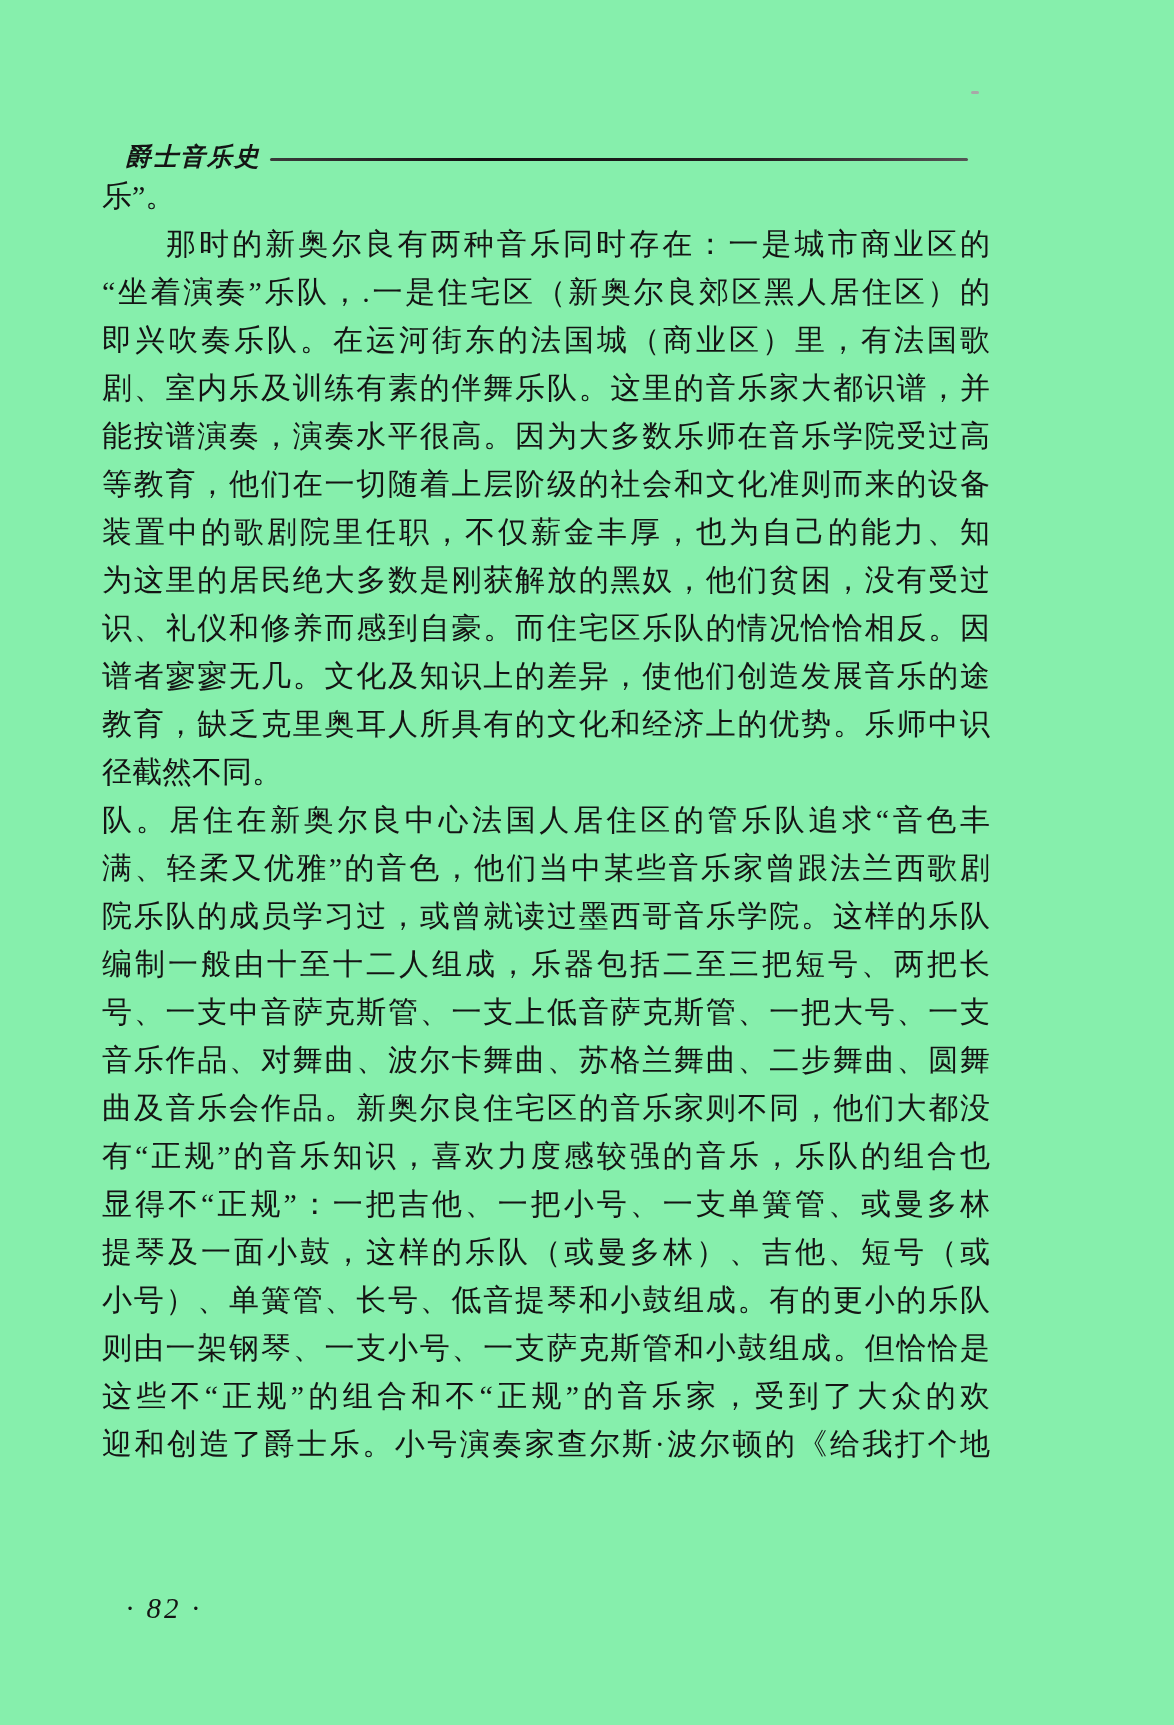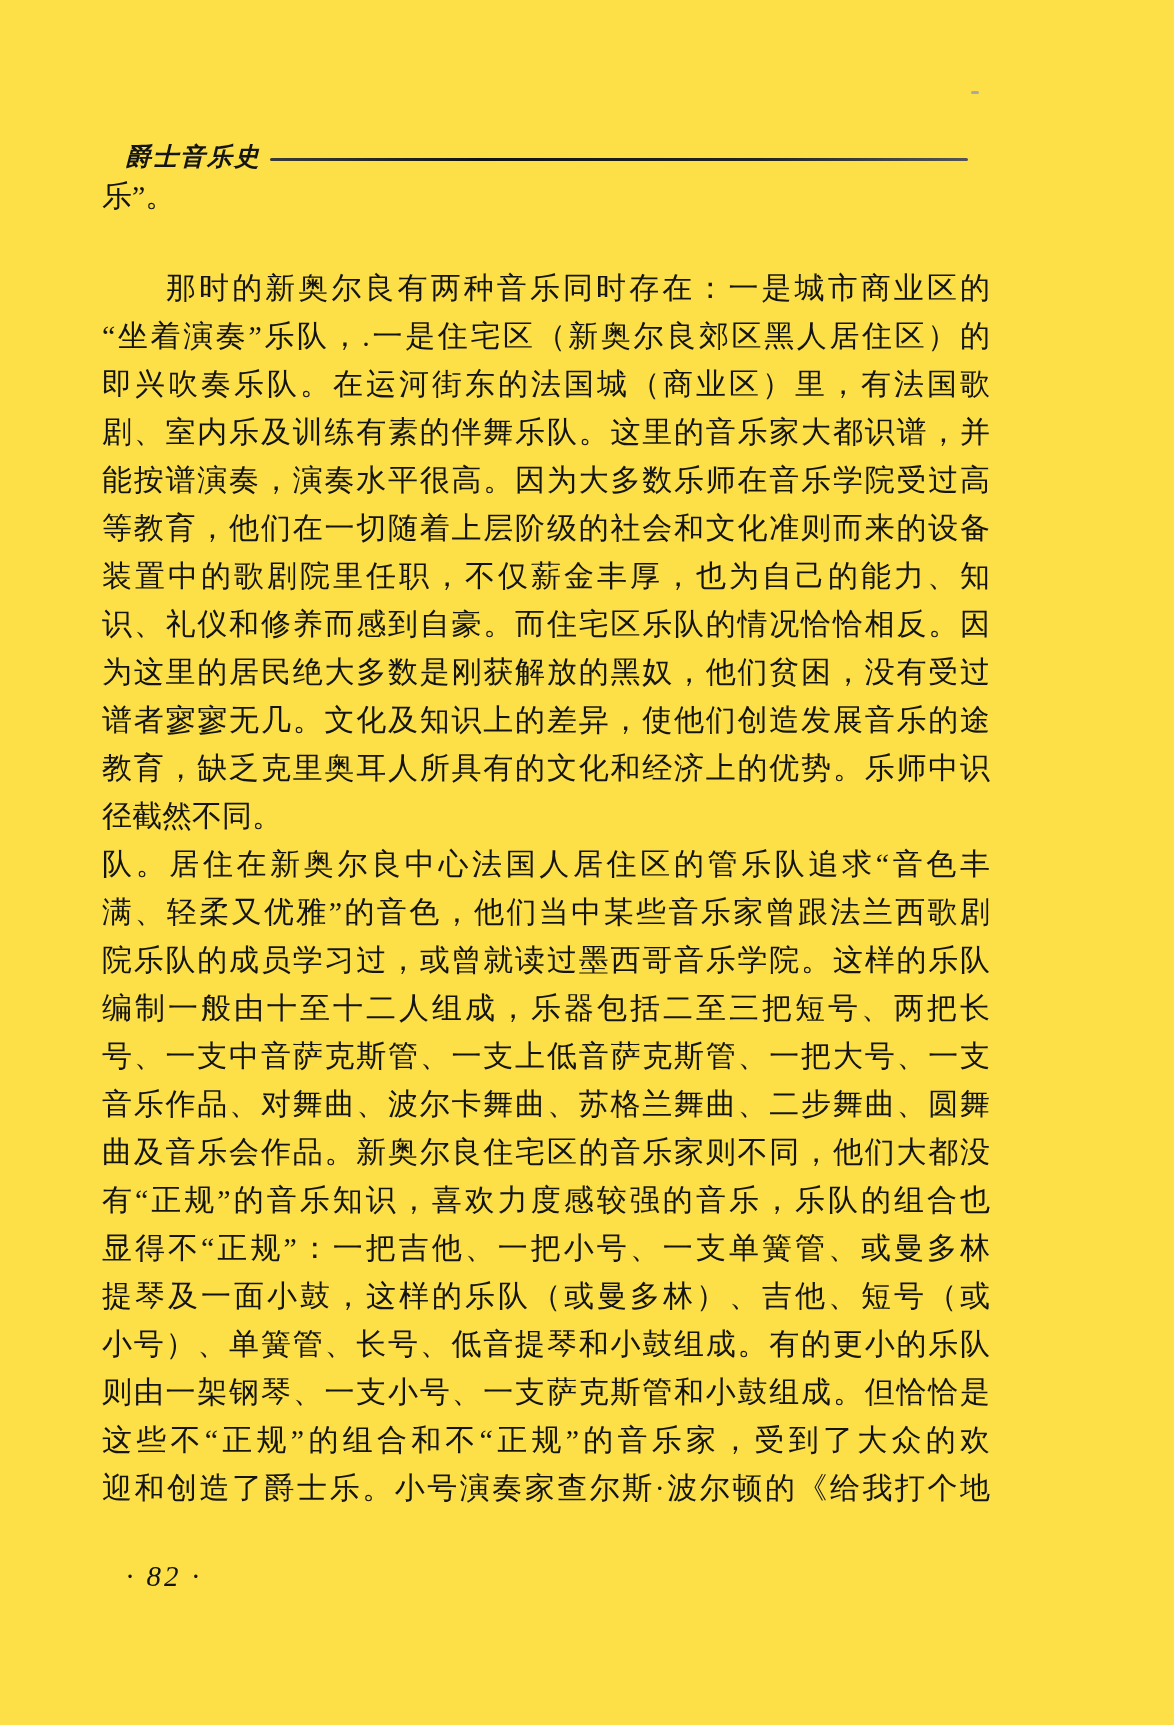--- a/index.html
+++ b/index.html
@@ -4,21 +4,21 @@
 <style>
   html, body {
     margin: 0;
     padding: 0;
     background: #e8e8e8;
   }
   .page {
     position: relative;
     width: 1174px;
     height: 1725px;
-    background: #fde047;
+    background: #86efac;
     overflow: hidden;
     font-family: "Liberation Serif", "DejaVu Serif", serif;
     color: #141414;
   }
   .running-title {
     position: absolute;
     left: 126px;
     top: 140px;
     font-size: 25px;
     font-weight: bold;
@@ -58,26 +58,25 @@
     text-align: left;
   }
   .line.justify {
     text-align: justify;
     text-align-last: justify;
     -moz-text-align-last: justify;
   }
   .line.indent {
     padding-left: 64px;
     width: 824px;
-    margin-top: 44px;
   }
   .page-number {
     position: absolute;
     left: 126px;
-    top: 1560px;
+    top: 1592px;
     font-size: 29px;
     font-style: italic;
     letter-spacing: 3px;
     white-space: nowrap;
   }
 </style>
 </head>
 <body>
 
 <div class="page">
@@ -90,22 +89,22 @@
 
   <div class="body-text" id="body-lines">
       <div class="line">乐”。</div>
       <div class="line justify indent">那时的新奥尔良有两种音乐同时存在：一是城市商业区的</div>
       <div class="line justify">“坐着演奏”乐队，.一是住宅区（新奥尔良郊区黑人居住区）的</div>
       <div class="line justify">即兴吹奏乐队。在运河街东的法国城（商业区）里，有法国歌</div>
       <div class="line justify">剧、室内乐及训练有素的伴舞乐队。这里的音乐家大都识谱，并</div>
       <div class="line justify">能按谱演奏，演奏水平很高。因为大多数乐师在音乐学院受过高</div>
       <div class="line justify">等教育，他们在一切随着上层阶级的社会和文化准则而来的设备</div>
       <div class="line justify">装置中的歌剧院里任职，不仅薪金丰厚，也为自己的能力、知</div>
+      <div class="line justify">为这里的居民绝大多数是刚获解放的黑奴，他们贫困，没有受过</div>
       <div class="line justify">识、礼仪和修养而感到自豪。而住宅区乐队的情况恰恰相反。因</div>
-      <div class="line justify">为这里的居民绝大多数是刚获解放的黑奴，他们贫困，没有受过</div>
       <div class="line justify">谱者寥寥无几。文化及知识上的差异，使他们创造发展音乐的途</div>
       <div class="line justify">教育，缺乏克里奥耳人所具有的文化和经济上的优势。乐师中识</div>
       <div class="line">径截然不同。</div>
       <div class="line justify">队。居住在新奥尔良中心法国人居住区的管乐队追求“音色丰</div>
       <div class="line justify">满、轻柔又优雅”的音色，他们当中某些音乐家曾跟法兰西歌剧</div>
       <div class="line justify">院乐队的成员学习过，或曾就读过墨西哥音乐学院。这样的乐队</div>
       <div class="line justify">编制一般由十至十二人组成，乐器包括二至三把短号、两把长</div>
       <div class="line justify">号、一支中音萨克斯管、一支上低音萨克斯管、一把大号、一支</div>
       <div class="line justify">音乐作品、对舞曲、波尔卡舞曲、苏格兰舞曲、二步舞曲、圆舞</div>
       <div class="line justify">曲及音乐会作品。新奥尔良住宅区的音乐家则不同，他们大都没</div>

